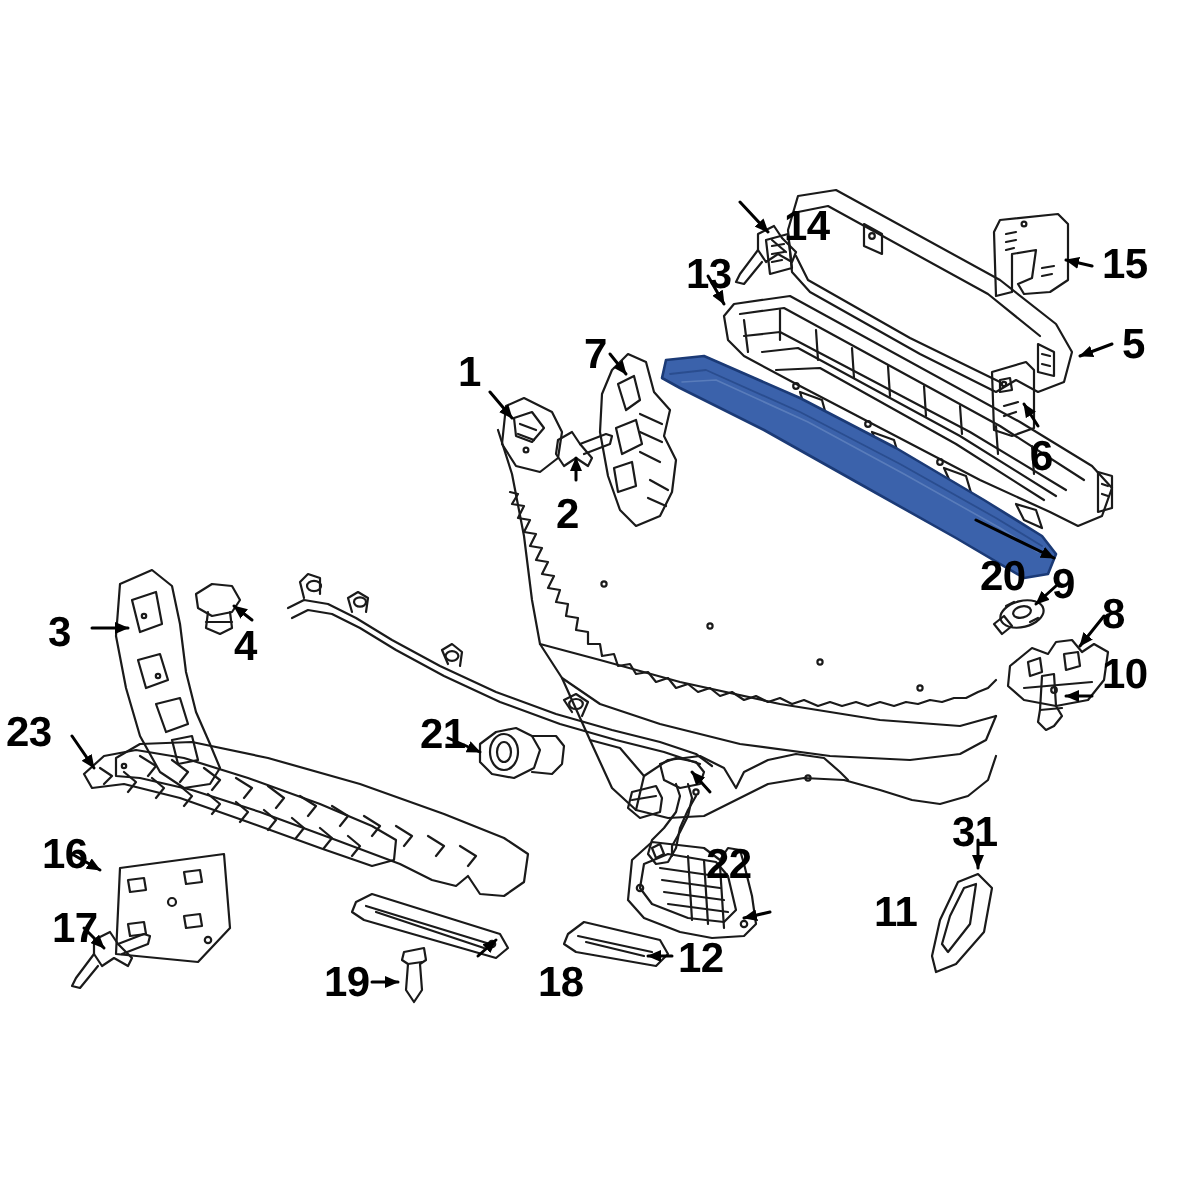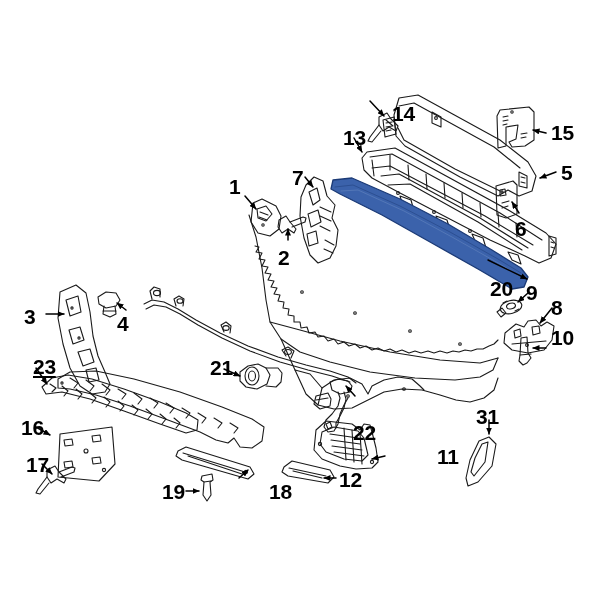--- a/index.html
+++ b/index.html
@@ -348,17 +348,17 @@
     <span class="callout-num" style="left:343px;top:127px;">13</span>
     <span class="callout-num" style="left:360px;top:103px;margin-left:32px;">14</span>
     <span class="callout-num" style="left:551px;top:122px;">15</span>
     <span class="callout-num" style="left:21px;top:417px;">16</span>
     <span class="callout-num" style="left:26px;top:454px;">17</span>
     <span class="callout-num" style="left:237px;top:481px;margin-left:32px;">18</span>
     <span class="callout-num" style="left:162px;top:481px;">19</span>
     <span class="callout-num" style="left:490px;top:262px;margin-top:16px;">20</span>
     <span class="callout-num" style="left:210px;top:357px;">21</span>
     <span class="callout-num" style="left:353px;top:398px;margin-top:24px;">22</span>
-    <span class="callout-num" style="left:33px;top:356px;text-decoration:underline;">23</span>
+    <span class="callout-num" style="left:3px;top:356px;">23</span>
     <span class="callout-num" style="left:476px;top:406px;">31</span>
   </div>
 
 </div>
 
 </body></html>

